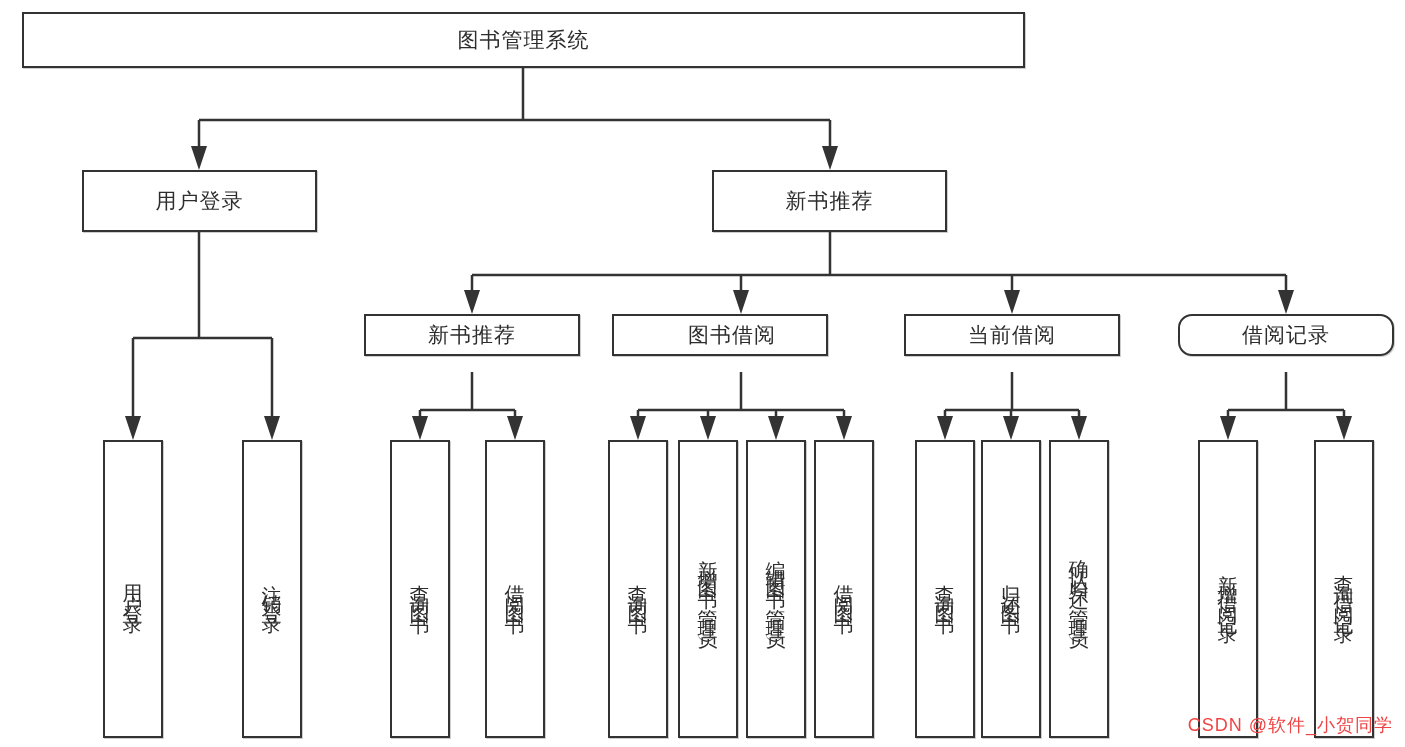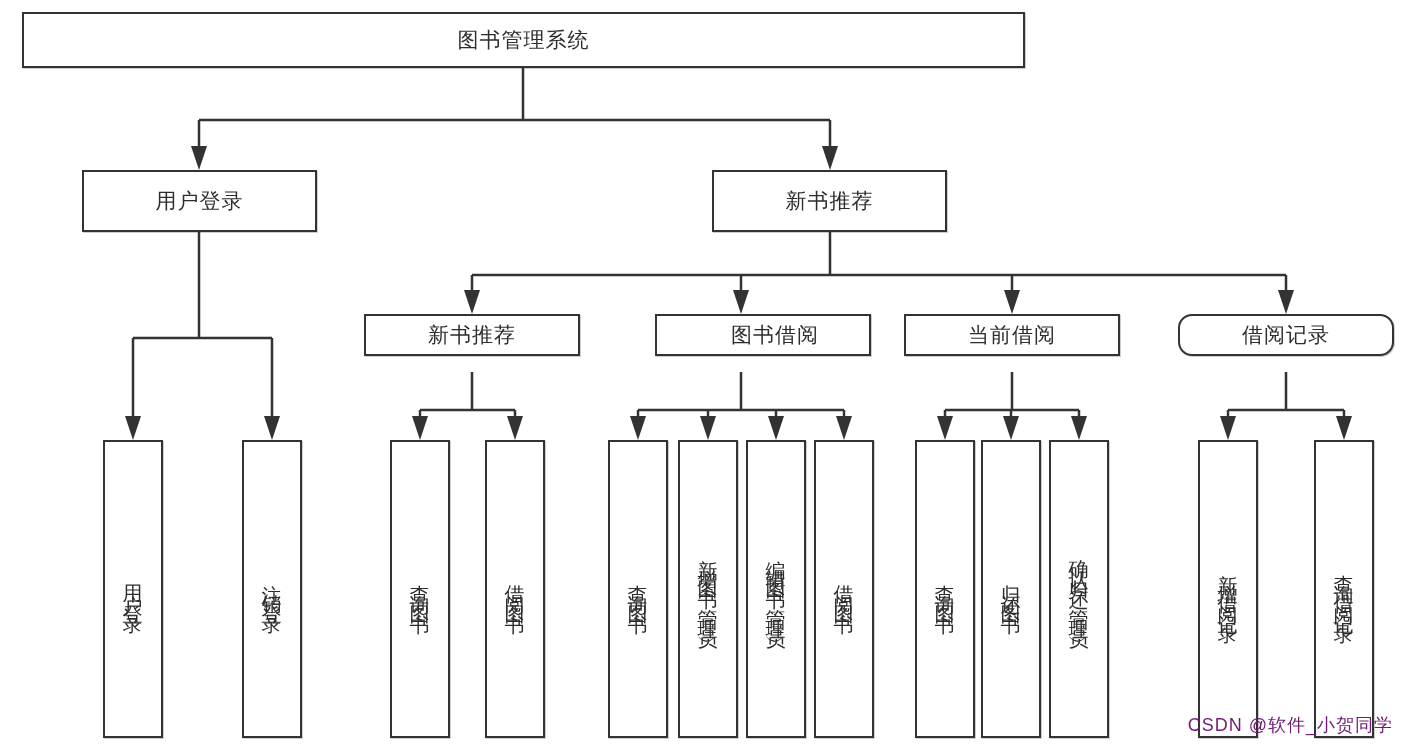--- a/index.html
+++ b/index.html
@@ -48,21 +48,21 @@
   }
   
   .root-node      { left: 22px;  top: 12px;  width: 1003px; height: 56px; }
   .l2-node        { top: 170px;  height: 62px; width: 235px; }
   .l3-node        { top: 314px;  height: 42px; width: 216px; }
   .leaf-node      { top: 440px;  height: 298px; width: 60px; }
 
   .pos-user-login     { left: 82px;  }
   .pos-book-mgmt      { left: 712px; }
   .pos-new-book-rec   { left: 364px; }
-  .pos-book-borrow    { left: 655px; padding-left: 24px; }
+  .pos-book-borrow    { left: 612px; padding-left: 24px; }
   .pos-current-borrow { left: 904px; }
   .pos-borrow-records { left: 1178px; border-radius: 14px; }
 
   .pos-a1 { left: 103px; }
   .pos-a2 { left: 242px; }
   .pos-b1 { left: 390px; }
   .pos-b2 { left: 485px; }
   .pos-c1 { left: 608px; }
   .pos-c2 { left: 678px; }
   .pos-c3 { left: 746px; }
@@ -71,21 +71,21 @@
   .pos-d2 { left: 981px; }
   .pos-d3 { left: 1049px; }
   .pos-e1 { left: 1198px; }
   .pos-e2 { left: 1314px; }
 
   .watermark {
     position: absolute;
     right: 12px;
     bottom: 10px;
     font-size: 18px;
-    color: #701a75;
+    color: #ef4444;
     letter-spacing: 1px;
     z-index: 5;
     white-space: nowrap;
   }
 </style>
 </head>
 <body>
 
 <div class="canvas">
 

